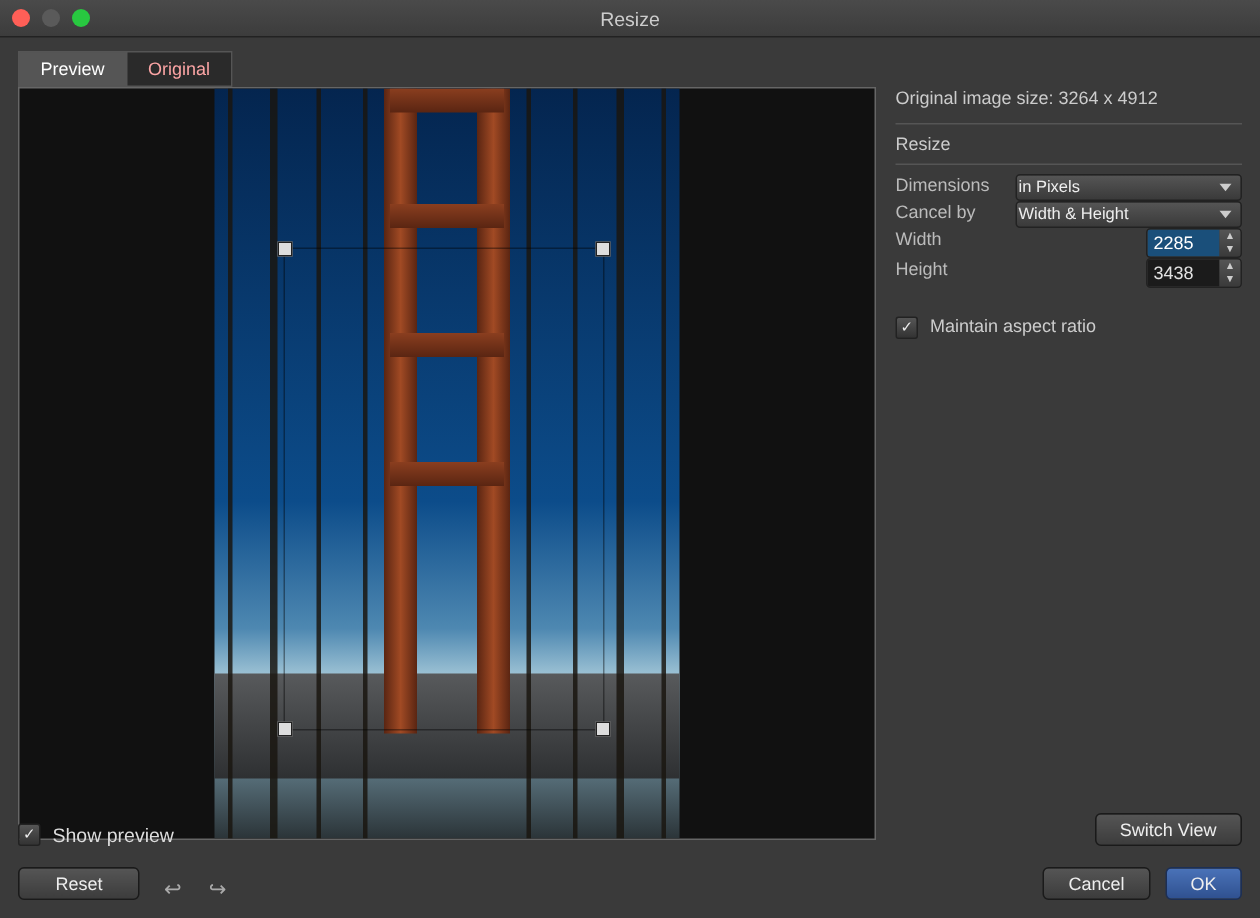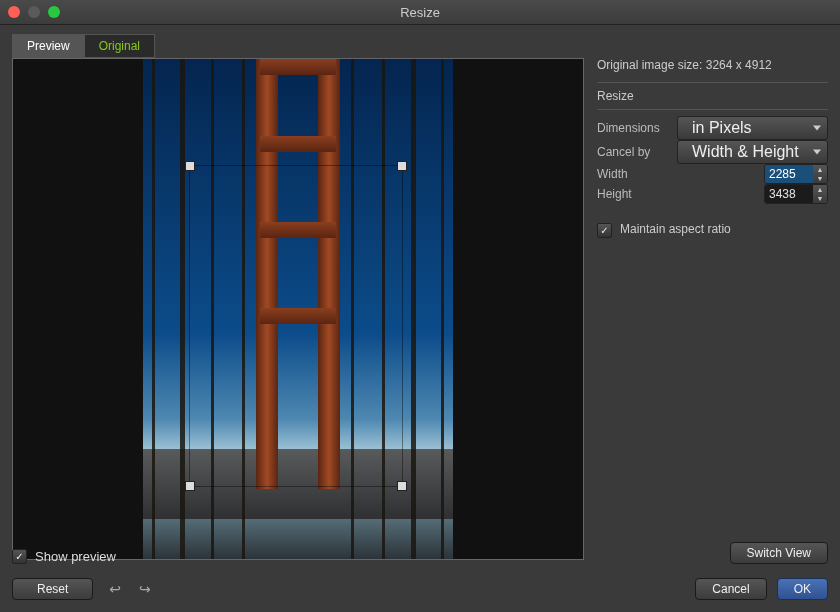--- a/index.html
+++ b/index.html
@@ -6,21 +6,21 @@
 .window{width:840px;height:612px;background:#3a3a3a;position:relative}
 .titlebar{height:24px;background:linear-gradient(#4a4a4a,#3c3c3c);display:flex;align-items:center;padding:0 8px;color:#bbb;position:relative;border-bottom:1px solid #222}
 .traffic{display:flex;gap:8px}
 .dot{width:12px;height:12px;border-radius:50%}
 .dot-close{background:#ff5f57}
 .dot-min{background:#5a5a5a}
 .dot-max{background:#28c840}
 .titlebar .title{position:absolute;left:0;right:0;text-align:center;font-size:13px;color:#ccc;pointer-events:none}
 .body{position:absolute;top:24px;left:0;right:0;bottom:0}
 .tabs{display:flex;padding:10px 12px 0}
-.tab{padding:4px 14px;background:#2a2a2a;border:1px solid #555;color:#84cc16;font-size:12px;margin-right:-1px;cursor:pointer}
+.tab{padding:4px 14px;background:#2a2a2a;border:1px solid #555;color:#fca5a5;font-size:12px;margin-right:-1px;cursor:pointer}
 .tab.active{background:#555;color:#fff}
 .preview-frame{position:absolute;top:34px;left:12px;width:570px;height:500px;border:1px solid #666;background:#111;overflow:hidden}
 .preview-canvas{position:absolute;top:0;bottom:0;left:130px;width:310px;background:linear-gradient(to bottom,#04254f 0%,#0c4c8a 55%,#4e88b1 72%,#9ac0d3 78%,#6a8896 88%,#2b3438 100%)}
 .cable{position:absolute;top:0;bottom:0;background:#1a1611;opacity:.85}
 .cable.c1{left:3%;width:3px}
 .cable.c2{left:12%;width:5px}
 .cable.c3{left:22%;width:3px}
 .cable.c4{left:32%;width:3px}
 .cable.c5{right:32%;width:3px}
 .cable.c6{right:22%;width:3px}
@@ -29,41 +29,41 @@
 .tower{position:absolute;left:50%;transform:translateX(-50%);top:0;bottom:14%;width:84px}
 .leg{position:absolute;top:0;bottom:0;width:22px;background:linear-gradient(to right,#5a2512,#a14a24,#5a2512)}
 .leg.l{left:0}.leg.r{right:0}
 .beam{position:absolute;left:4px;right:4px;height:16px;background:linear-gradient(#8a3e1f,#5a2512)}
 .beam.b0{top:0}.beam.b1{top:18%}.beam.b2{top:38%}.beam.b3{top:58%}
 .road{position:absolute;left:0;right:0;bottom:8%;height:14%;background:linear-gradient(#585a5c,#2e3032)}
 .marquee{position:absolute;border:1px solid rgba(0,0,0,.4)}
 .handle{position:absolute;width:8px;height:8px;background:#ddd;border:1px solid #222}
 .h-tl{top:-5px;left:-5px}.h-tr{top:-5px;right:-5px}.h-bl{bottom:-5px;left:-5px}.h-br{bottom:-5px;right:-5px}
 .panel{position:absolute;top:34px;left:597px;right:12px;color:#ccc;font-size:12px}
-.panel-row{display:flex;align-items:center;margin:0 0}
+.panel-row{display:flex;margin:0 0}
 .panel-label{width:80px;color:#bbb}
 .hr{border-bottom:1px solid #555;margin:6px 0}
 .section{font-weight:500;color:#ccc;margin-top:6px}
-.select{flex:1;background:linear-gradient(#555,#3a3a3a);border:1px solid #222;border-radius:3px;padding:2px 18px 2px 14px;color:#eee;position:relative;font-size:16px}
+.select{flex:1;background:linear-gradient(#555,#3a3a3a);border:1px solid #222;border-radius:3px;padding:2px 18px 2px 1px;color:#eee;position:relative;font-size:11px}
 .select::after{content:"";position:absolute;right:6px;top:50%;transform:translateY(-50%);border-left:4px solid transparent;border-right:4px solid transparent;border-top:5px solid #ccc}
 .numbox{display:flex;border:1px solid #222;border-radius:3px;overflow:hidden;width:62px}
 .numfield{flex:1;background:#1b1b1b;color:#e2e2e2;border:none;padding:2px 4px;font-size:12px;width:40px}
 .numfield.sel{background:#1a4f7a;color:#fff}
 .spin{width:14px;background:linear-gradient(#555,#3a3a3a);display:flex;flex-direction:column}
 .spin span{flex:1;display:flex;align-items:center;justify-content:center;font-size:7px;color:#ccc}
 .chk-row{display:flex;align-items:flex-start;gap:8px;margin:8px 0}
 .chkbox{width:13px;height:13px;border:1px solid #222;background:linear-gradient(#555,#333);border-radius:2px;display:flex;align-items:center;justify-content:center;flex-shrink:0;margin-top:1px}
 .check{color:#eee;font-size:10px;line-height:1}
 .chk-label{color:#ccc;line-height:1.3}
 .footer-left{position:absolute;left:12px;bottom:48px;display:flex;align-items:center;gap:8px}
 .footer-right{position:absolute;right:12px;bottom:48px}
 .btn{background:linear-gradient(#555,#3c3c3c);border:1px solid #1a1a1a;color:#eee;border-radius:4px;padding:3px 16px;font-size:12px;cursor:pointer}
 .btn.primary{background:linear-gradient(#4a72b8,#2f5190);border:1px solid #1c2f55}
 .btn.small{padding:3px 24px}
-.bottom-bar{position:absolute;left:12px;right:12px;bottom:12px;display:flex;align-items:center}
+.bottom-bar{position:absolute;left:12px;right:12px;bottom:12px;display:flex;align-items:flex-end}
 .nav-arrows{display:flex;gap:18px;margin-left:16px;color:#aaa;font-size:14px}
 .spacer{flex:1}
 .bottom-btns{display:flex;gap:10px}
 </style>
 </head>
 <body>
 
 <div class="window">
   <div class="titlebar">
     <div class="traffic">

